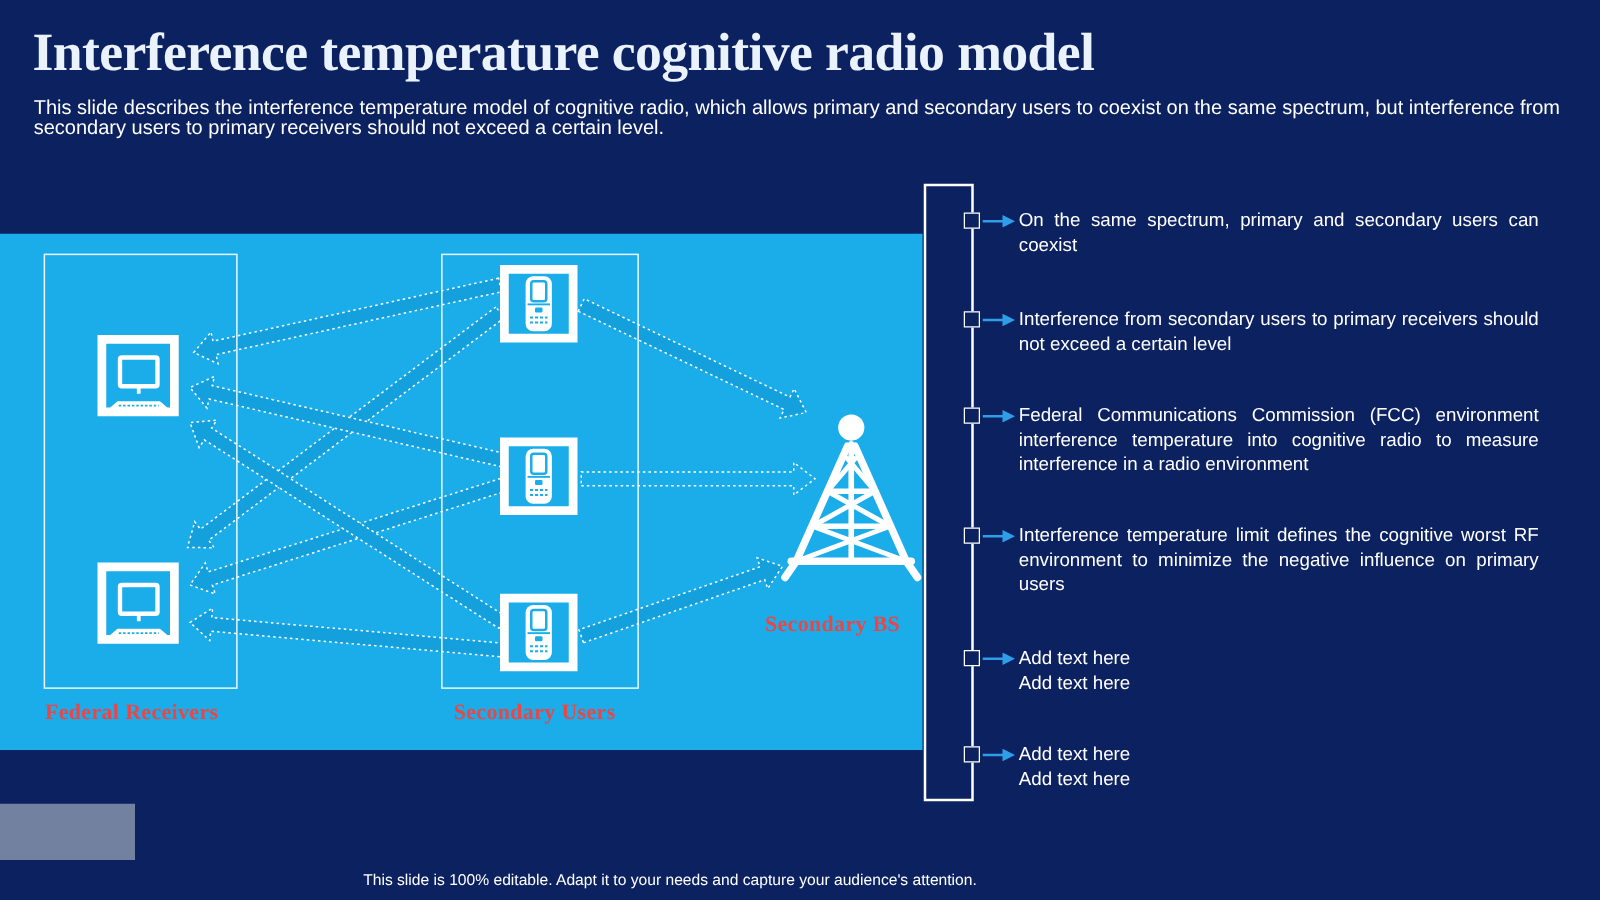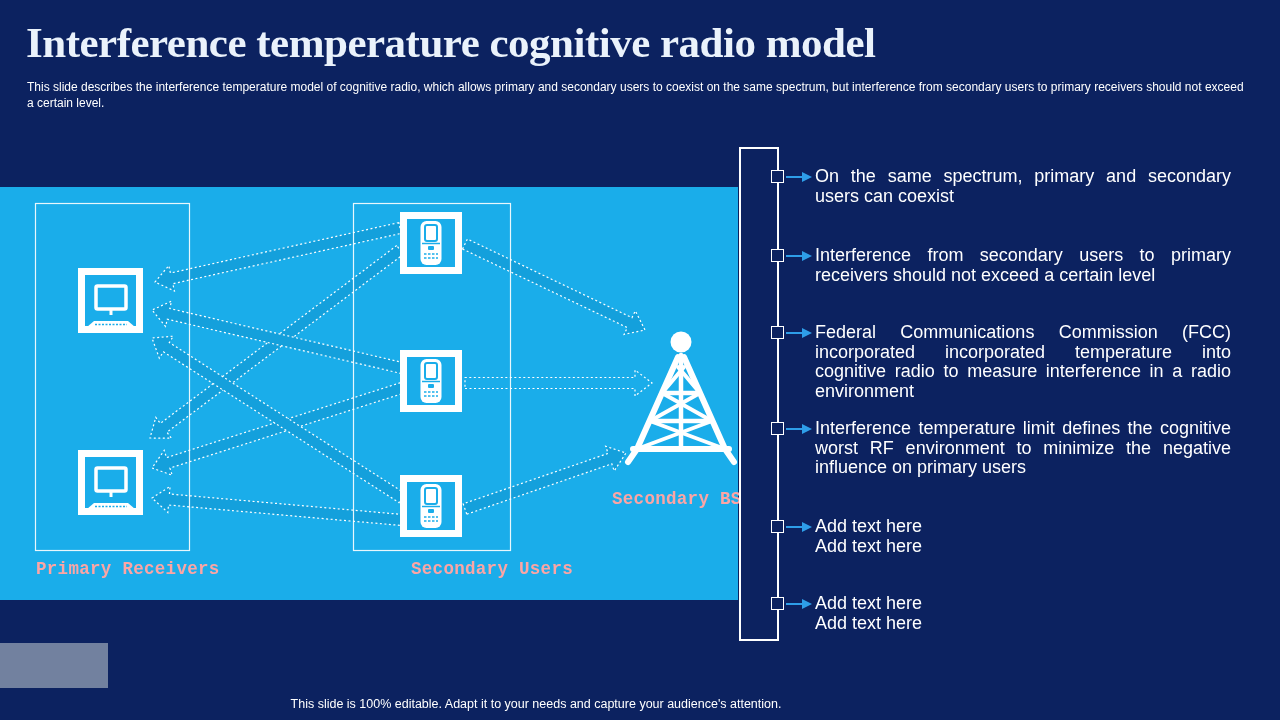--- a/index.html
+++ b/index.html
@@ -6,40 +6,40 @@
   body{width:1280px;height:720px;position:relative;overflow:hidden;
        background:#0C2260;font-family:"Liberation Sans","DejaVu Sans",sans-serif;}
 
   .abs{position:absolute;}
 
   
   .title{left:26px;top:18px;width:1000px;
          font-family:"Liberation Serif","DejaVu Serif",serif;
          font-size:43px;font-weight:700;color:#EAF2FB;letter-spacing:-0.5px;}
   .description{left:27px;top:79px;width:1226px;color:#FFFFFF;
-               font-size:12px;line-height:16px;}
+               font-size:16px;line-height:16px;}
 
   
   .panel{left:0;top:187px;width:738px;height:413px;background:#1AADEA;}
   .diagram-svg{left:0;top:187px;width:738px;height:413px;}
-  .diag-label{font-family:Liberation Mono, monospace;
-              font-weight:700;color:#fca5a5;font-size:17.5px;letter-spacing:0.3px;}
+  .diag-label{font-family:Liberation Serif, serif;
+              font-weight:700;color:#ef4444;font-size:17.5px;letter-spacing:0.3px;}
   .lbl-primary{left:36px;top:559px;}
-  .lbl-secondary-users{left:363px;top:559px;margin-left:48px;}
+  .lbl-secondary-users{left:363px;top:559px;}
   .lbl-secondary-bs{left:612px;top:489px;}
 
   
   .tall-rect{left:739px;top:147px;width:40px;height:494px;
              border:2px solid #FFFFFF;box-sizing:border-box;background:transparent;}
   .bullet-row{left:771px;height:13px;}
   .bullet-square{position:absolute;left:0;top:0;width:13px;height:13px;
                  background:#0C2260;border:1.5px solid #FFFFFF;box-sizing:border-box;}
   .bullet-arrow{position:absolute;left:15px;top:2px;}
   .bullet-text{position:absolute;left:44px;top:-3px;width:416px;color:#FFFFFF;
-               font-size:18px;line-height:19.5px;text-align:justify;
+               font-size:15px;line-height:19.5px;text-align:justify;
                white-space:pre-line;}
 
   
   .accent-rect{left:0;top:643px;width:108px;height:45px;background:#72819F;}
   .footer{left:0;top:697px;width:1072px;text-align:center;color:#FFFFFF;
           font-size:12.5px;}
 </style>
 </head>
 <body>
 
@@ -98,21 +98,21 @@
     <line x1="684" y1="180" x2="662" y2="206" stroke-width="4"></line>
     <line x1="662" y1="206" x2="712" y2="234" stroke-width="4"></line>
     <line x1="700" y1="206" x2="650" y2="234" stroke-width="4"></line>
     <line x1="650" y1="234" x2="725" y2="262" stroke-width="4"></line>
     <line x1="712" y1="234" x2="637" y2="262" stroke-width="4"></line>
     <line x1="637" y1="262" x2="628" y2="275" stroke-width="6"></line>
     <line x1="725" y1="262" x2="734" y2="275" stroke-width="6"></line>
   </g>
 </svg>
 
-<div class="abs diag-label lbl-primary">Primary Receivers</div>
+<div class="abs diag-label lbl-primary">Federal Receivers</div>
 <div class="abs diag-label lbl-secondary-users">Secondary Users</div>
 <div class="abs diag-label lbl-secondary-bs">Secondary BS</div>
 
 <div class="abs tall-rect"></div>
 
 <div class="abs bullet-row" style="top:170px;">
   <div class="bullet-square"></div>
   <svg class="bullet-arrow" width="26" height="10" viewBox="0 0 26 10">
     <line x1="0" y1="5" x2="17" y2="5" stroke="#2E9EE9" stroke-width="2"></line>
       <polygon points="16,0 26,5 16,10" fill="#2E9EE9"></polygon>
@@ -128,21 +128,21 @@
     </svg>
   <div class="bullet-text">Interference from secondary users to primary receivers should not exceed a certain level</div>
 </div>
 
 <div class="abs bullet-row" style="top:326px;">
   <div class="bullet-square"></div>
   <svg class="bullet-arrow" width="26" height="10" viewBox="0 0 26 10">
     <line x1="0" y1="5" x2="17" y2="5" stroke="#2E9EE9" stroke-width="2"></line>
       <polygon points="16,0 26,5 16,10" fill="#2E9EE9"></polygon>
     </svg>
-  <div class="bullet-text">Federal Communications Commission (FCC) incorporated incorporated temperature into cognitive radio to measure interference in a radio environment</div>
+  <div class="bullet-text">Federal Communications Commission (FCC) environment interference temperature into cognitive radio to measure interference in a radio environment</div>
 </div>
 
 <div class="abs bullet-row" style="top:422px;">
   <div class="bullet-square"></div>
   <svg class="bullet-arrow" width="26" height="10" viewBox="0 0 26 10">
     <line x1="0" y1="5" x2="17" y2="5" stroke="#2E9EE9" stroke-width="2"></line>
       <polygon points="16,0 26,5 16,10" fill="#2E9EE9"></polygon>
     </svg>
   <div class="bullet-text">Interference temperature limit defines the cognitive worst RF environment to minimize the negative influence on primary users</div>
 </div>

